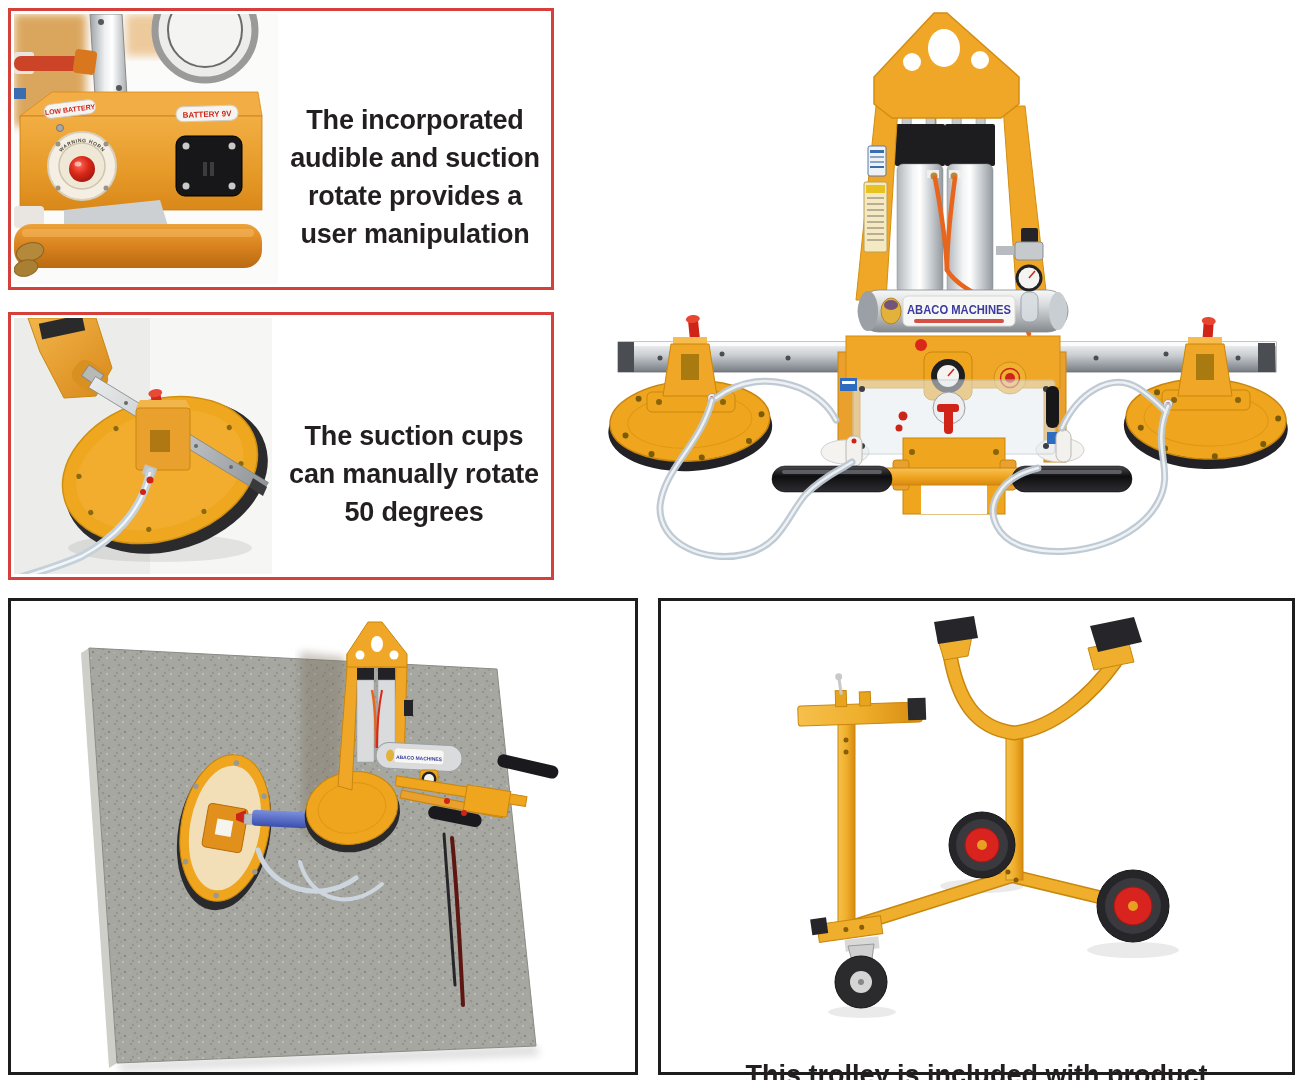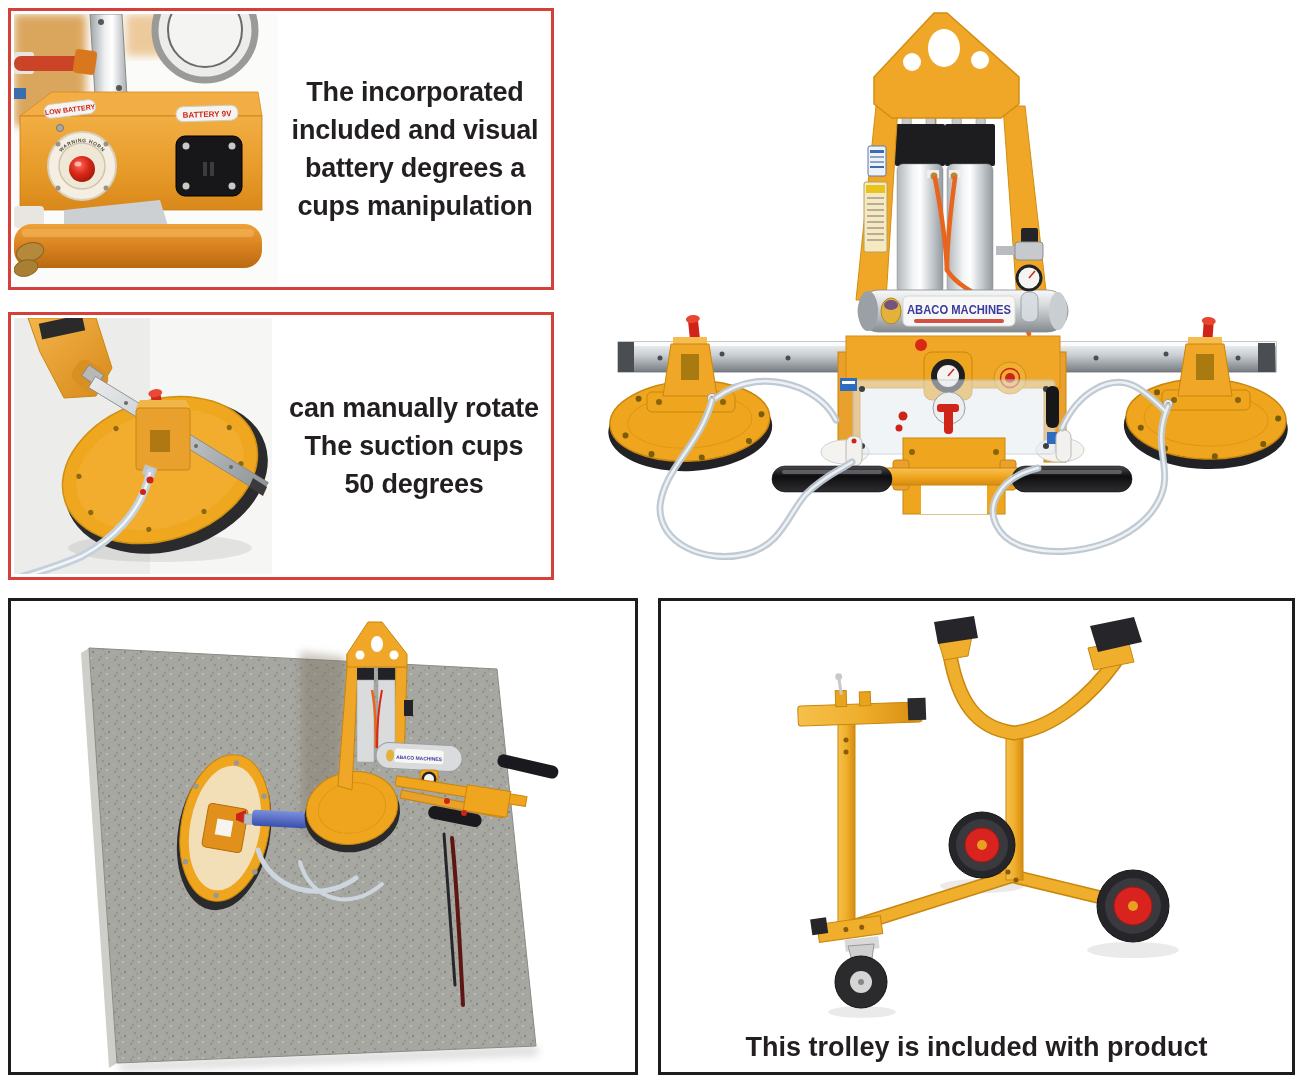--- a/index.html
+++ b/index.html
@@ -3,21 +3,21 @@
 <meta charset="utf-8">
 <style>
   html,body{margin:0;padding:0;background:#888;}
   .stage{position:relative;width:1303px;height:1080px;background:#ffffff;overflow:hidden;
          font-family:"Liberation Sans",sans-serif;margin:0 auto;}
   .panel{position:absolute;box-sizing:border-box;background:#fff;}
   .panel.red{border:3px solid #d6403a;}
   .panel.black{border:3px solid #1d1d1d;}
   svg.ph{position:absolute;display:block;}
   .caption{position:absolute;display:flex;flex-direction:column;justify-content:center;align-items:center;
-           text-align:center;color:#231f20;font-weight:700;}
+           text-align:center;color:#231f20;font-weight:700;margin-top:28px;}
   .caption div{white-space:nowrap;}
   .cap-lg{font-size:27px;line-height:38px;letter-spacing:-0.2px;}
   .cap-trolley{font-size:27px;line-height:40px;}
   svg text{font-family:"Liberation Sans",sans-serif;}
 </style>
 </head>
 <body>
 
 <div class="stage">
 
@@ -105,23 +105,23 @@
       <rect x="14" y="206" width="30" height="22" rx="4" fill="#e9e6e1"></rect>
       <rect x="14" y="224" width="248" height="44" rx="18" fill="url(#handleG)"></rect>
       <rect x="22" y="229" width="232" height="8" rx="4" fill="#f2b054" opacity="0.7"></rect>
       <ellipse cx="30" cy="252" rx="14" ry="9" fill="#b5893b" stroke="#8a6420" transform="rotate(-15 30 252)"></ellipse>
       <ellipse cx="26" cy="268" rx="12" ry="8" fill="#a97f33" stroke="#8a6420" transform="rotate(-15 26 268)"></ellipse>
     </g>
   </svg>
 
   <div class="caption cap-lg" style="left:283px;top:14px;width:264px;height:270px;">
     <div>The incorporated</div>
-    <div>included and visual</div>
-    <div>battery degrees a</div>
-    <div>cups manipulation</div>
+    <div>audible and suction</div>
+    <div>rotate provides a</div>
+    <div>user manipulation</div>
   </div>
 
   <div class="panel red" style="left:8px;top:312px;width:546px;height:268px;"></div>
 
   <svg class="ph" viewBox="14 318 258 256" style="left:14px;top:318px;width:258px;height:256px;">
     <defs>
       <linearGradient id="railG2" x1="92" y1="382" x2="265" y2="488" gradientUnits="userSpaceOnUse">
         <stop offset="0" stop-color="#e8eaeb"></stop>
           <stop offset="0.5" stop-color="#c2c6c9"></stop>
           <stop offset="1" stop-color="#8f9498"></stop>
@@ -175,22 +175,22 @@
     <g>
       <rect x="143" y="466" width="13" height="10" fill="#c0c4c8" transform="rotate(20 149 471)"></rect>
       <path d="M 150,472 C 142,512 112,540 82,556 C 60,566 38,572 22,577" fill="none" stroke="#c4d0da" stroke-width="8" stroke-linecap="round"></path>
       <path d="M 150,472 C 142,512 112,540 82,556 C 60,566 38,572 22,577" fill="none" stroke="#ffffff" stroke-width="2.5" opacity="0.8"></path>
       <circle cx="150" cy="480" r="3.5" fill="#cf2318"></circle>
         <circle cx="143" cy="492" r="3" fill="#cf2318"></circle>
     </g>
   </svg>
 
   <div class="caption cap-lg" style="left:280px;top:312px;width:268px;height:268px;">
+    <div>The suction cups</div>
     <div>can manually rotate</div>
-    <div>The suction cups</div>
     <div>50 degrees</div>
   </div>
 
   <svg class="ph" viewBox="556 0 747 598" style="left:556px;top:0;width:747px;height:598px;">
     <defs>
       <linearGradient id="cylG" x1="0" y1="0" x2="1" y2="0">
         <stop offset="0" stop-color="#b0b5b9"></stop>
           <stop offset="0.35" stop-color="#f2f4f5"></stop>
         <stop offset="0.5" stop-color="#ffffff"></stop>
           <stop offset="0.75" stop-color="#c7ccd0"></stop>

